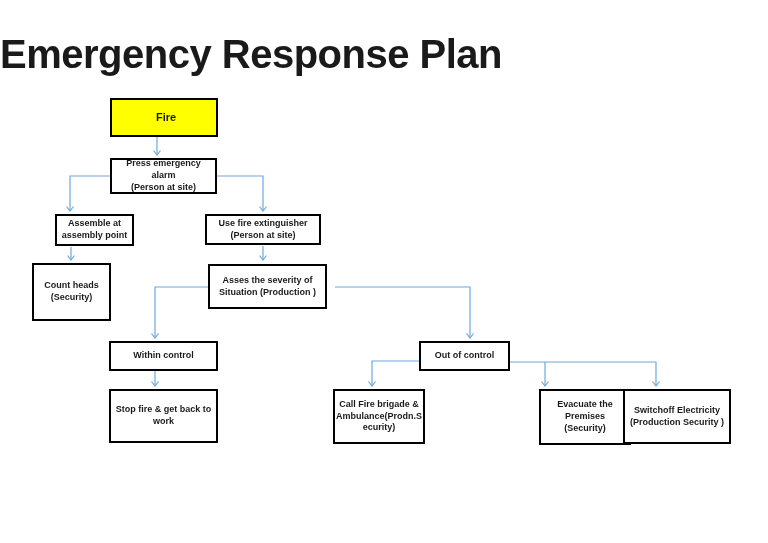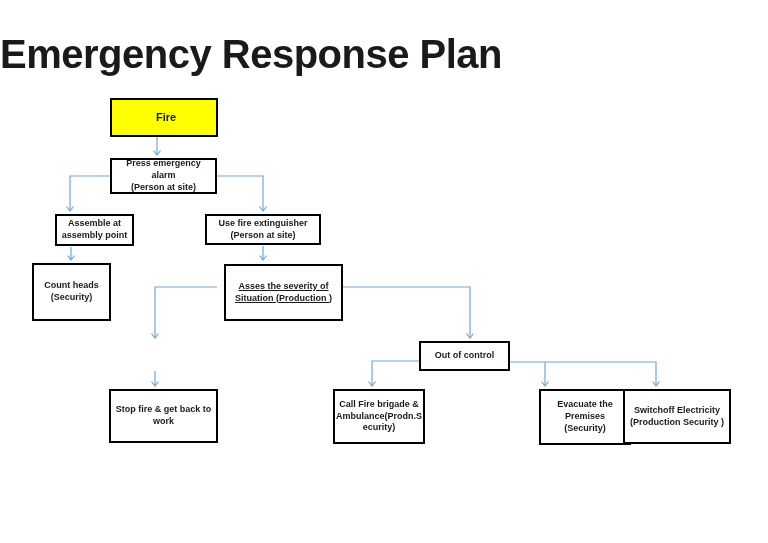--- a/index.html
+++ b/index.html
@@ -72,23 +72,24 @@
 
   <div class="node" style="left:32px;top:214px;width:79px;height:32px;margin-left:23px;">Assemble at
 assembly point</div>
 
   <div class="node" style="left:205px;top:214px;width:116px;height:31px;">Use fire extinguisher
 (Person at site)</div>
 
   <div class="node" style="left:32px;top:263px;width:79px;height:58px;">Count heads
 (Security)</div>
 
-  <div class="node" style="left:224px;top:264px;width:119px;height:57px;text-decoration:underline;">Asses the severity of
+  <div class="node" style="left:208px;top:264px;width:119px;height:45px;">Asses the severity of
 Situation (Production )</div>
 
+  <div class="node" style="left:109px;top:341px;width:109px;height:30px;">Within control</div>
 
   <div class="node" style="left:419px;top:341px;width:91px;height:30px;">Out of control</div>
 
   <div class="node" style="left:109px;top:389px;width:109px;height:54px;">Stop fire &amp; get back to
 work</div>
 
   <div class="node" style="left:333px;top:389px;width:92px;height:55px;">Call Fire brigade &amp;
 Ambulance(Prodn.S
 ecurity)</div>
 

